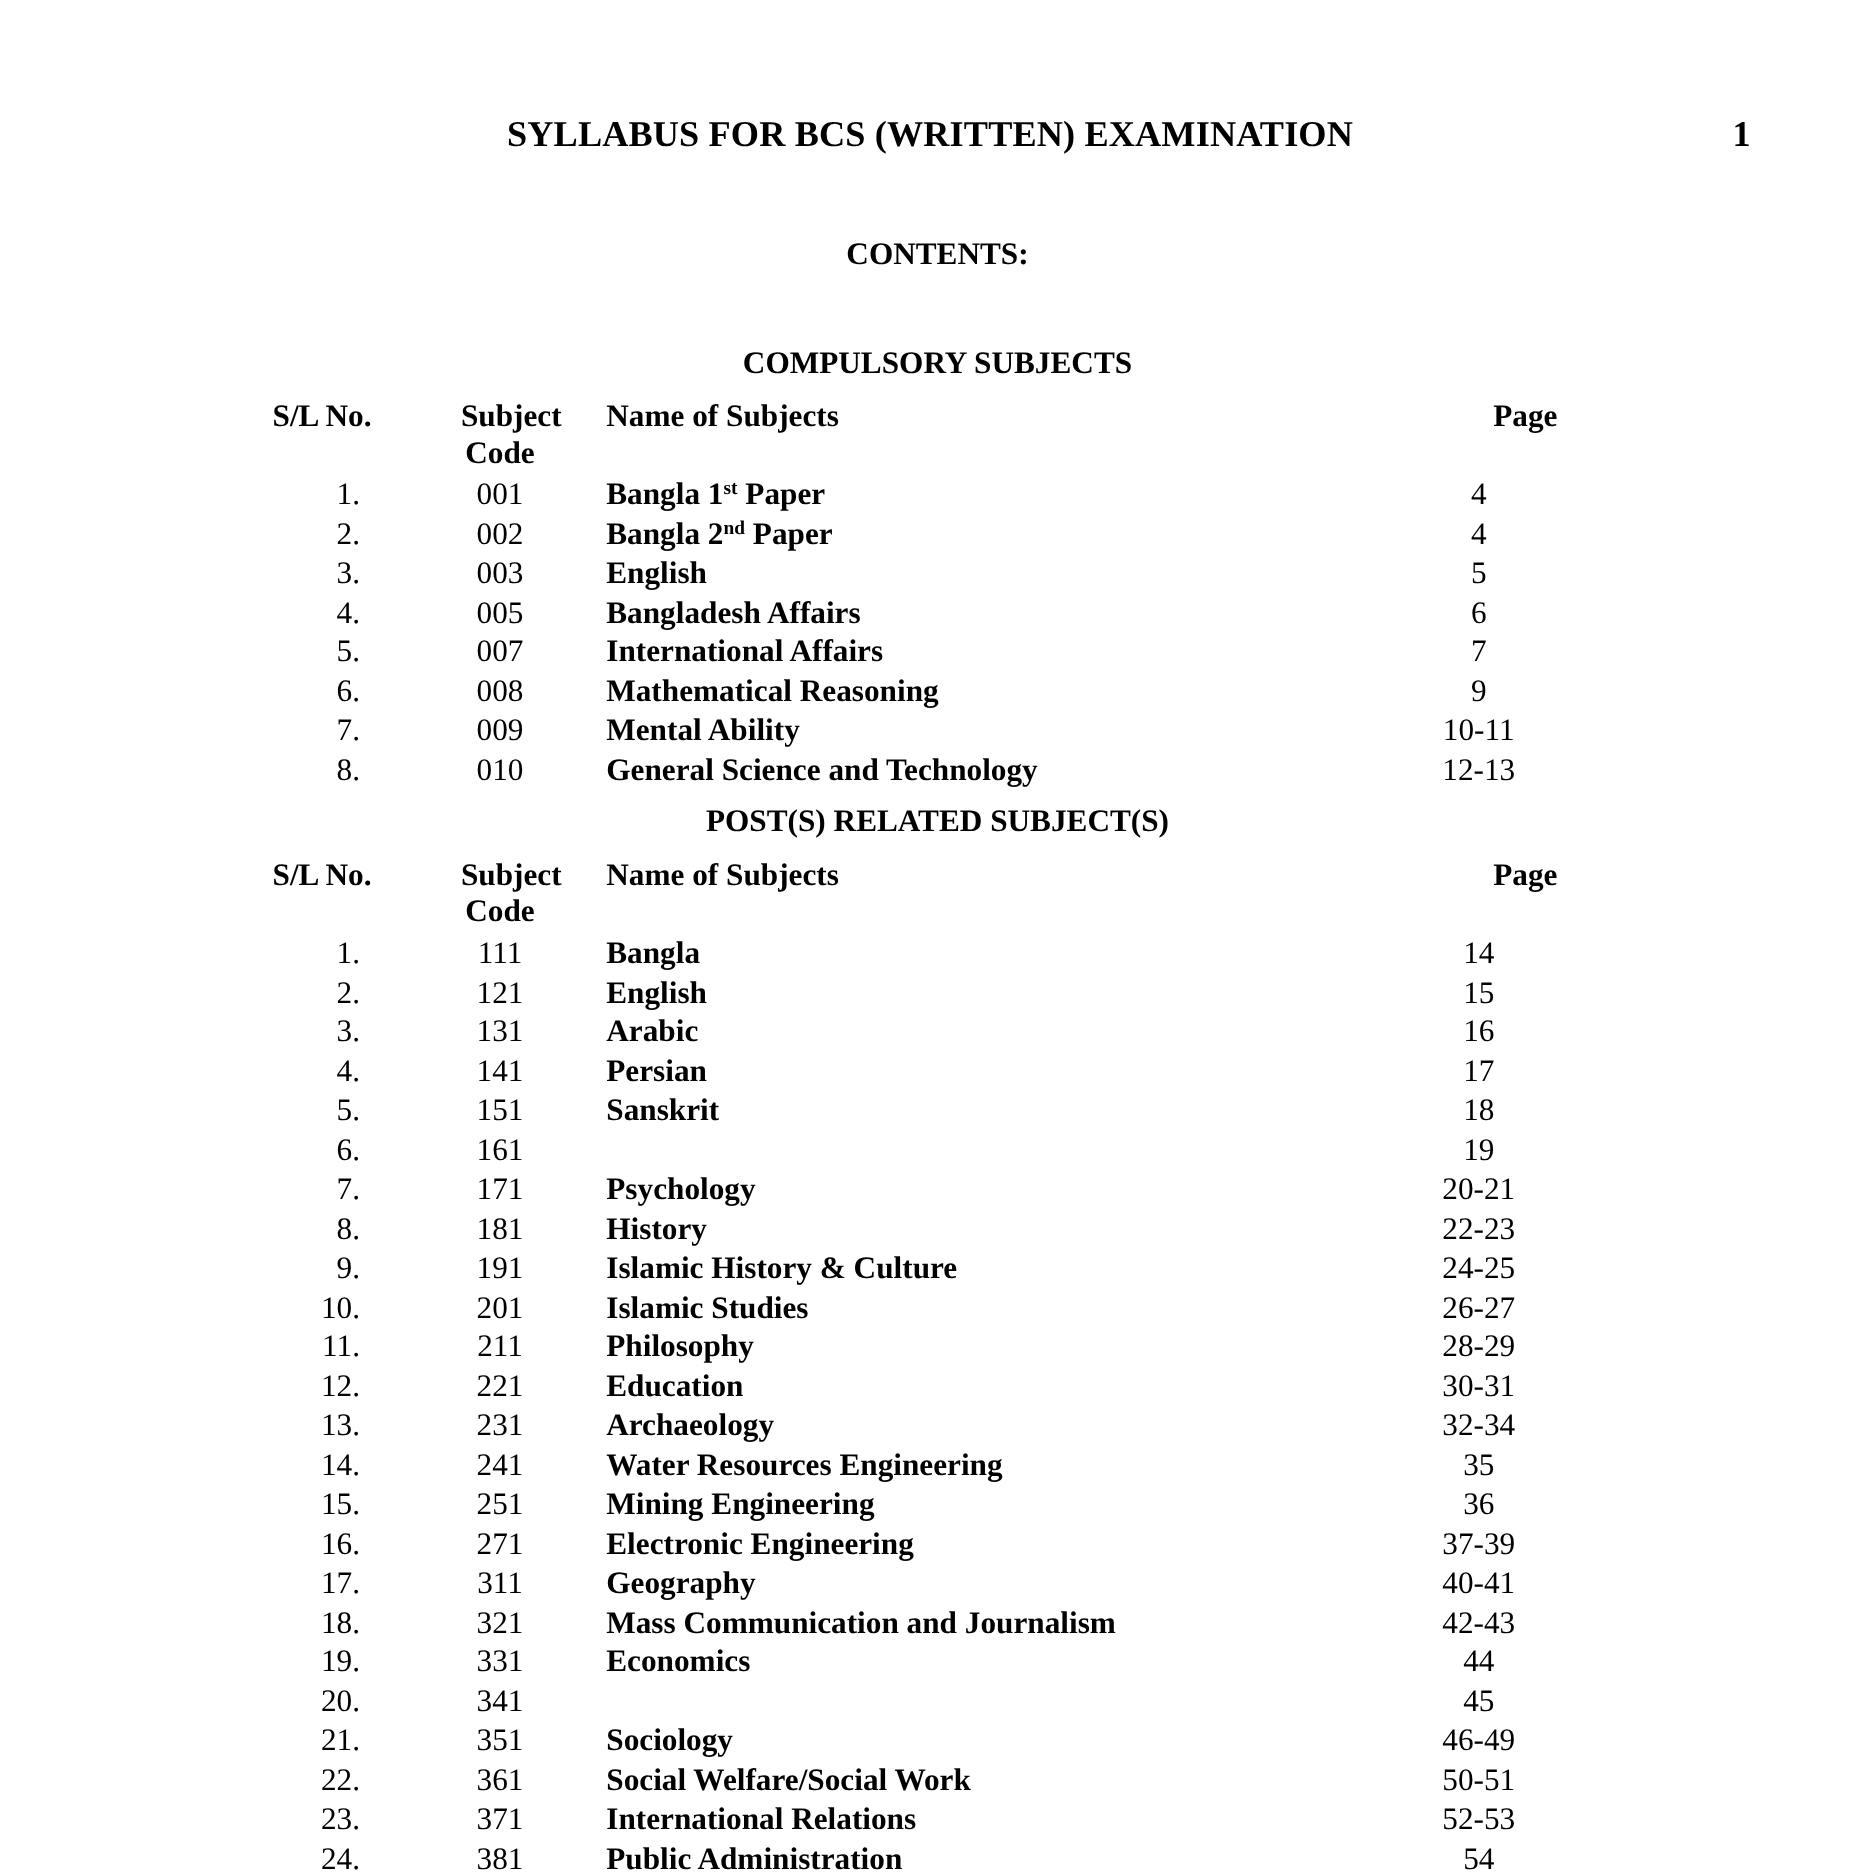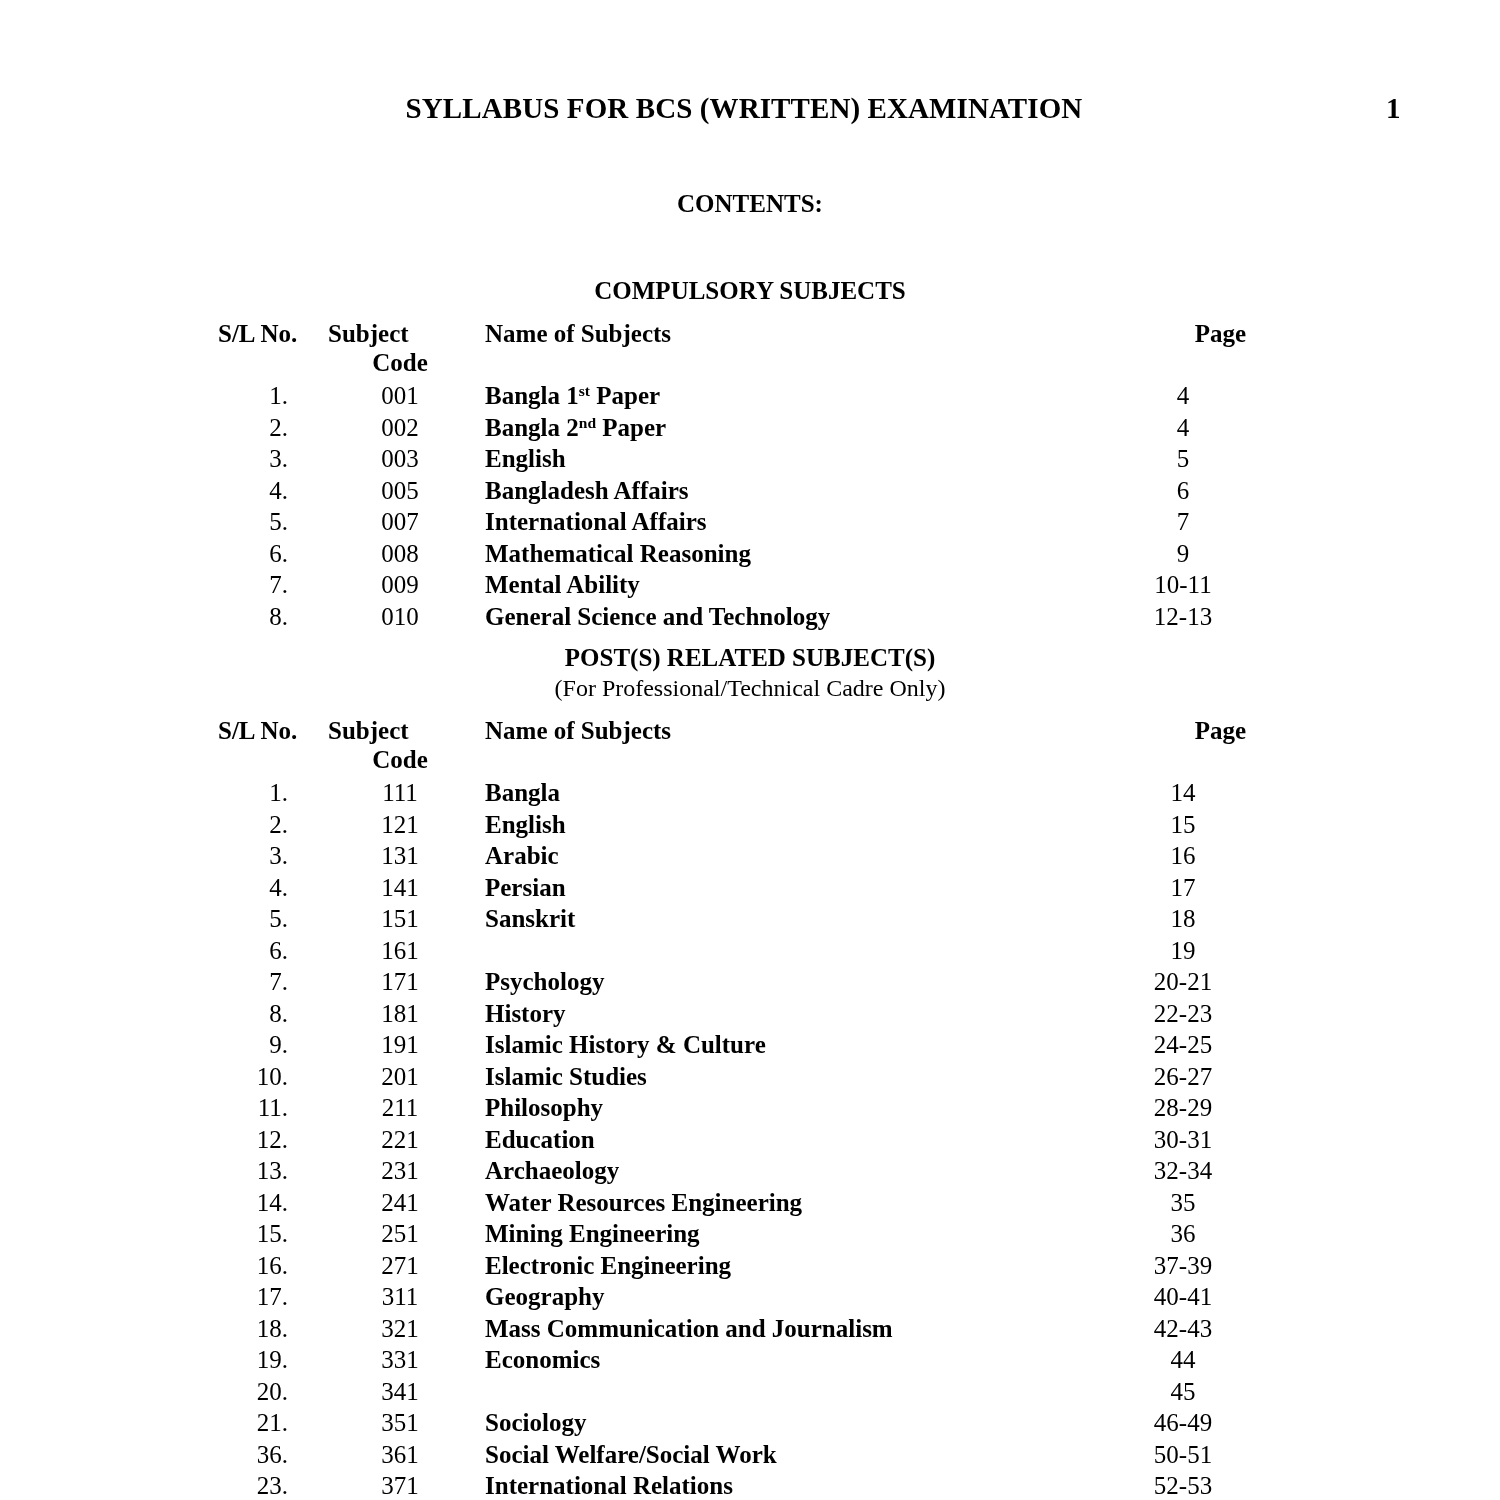--- a/index.html
+++ b/index.html
@@ -99,21 +99,21 @@
     height: 62px;
   }
   .th {
     position: absolute;
     font-size: 25px;
     font-weight: bold;
     line-height: 31px;
     white-space: nowrap;
   }
   .th-sl   { left: 218px; width: 110px; text-align: left; }
-  .th-code { left: 328px; width: 120px; text-align: left; }
+  .th-code { left: 349px; width: 120px; text-align: center; }
   .th-name { left: 485px; width: 520px; text-align: left; }
   .th-page { left: 1120px; width: 126px; text-align: right; }
   .th-code-2 {
     left: 340px;
     width: 120px;
     text-align: center;
     top: 29px;
   }
 
   .row {
@@ -208,21 +208,20 @@
             <div class="cell c-code">010</div>
             <div class="cell c-name">General Science and Technology</div>
             <div class="cell c-page">12-13</div>
           </div>
         </div>
     </div>
   </div>
 
   <div class="section section-post">
     <div class="section-title">POST(S) RELATED SUBJECT(S)</div>
-    <div class="section-subtitle">(For Professional/Technical Cadre Only)</div>
     <div class="toc-table">
       <div class="thead">
         <div class="th th-sl">S/L No.</div>
         <div class="th th-code">Subject</div>
         <div class="th th-code-2">Code</div>
         <div class="th th-name">Name of Subjects</div>
         <div class="th th-page">Page</div>
       </div>
       <div class="tbody">
           <div class="row">
@@ -343,21 +342,21 @@
             <div class="cell c-code">341</div>
             <div class="cell c-page">45</div>
           </div>
           <div class="row">
             <div class="cell c-sl">21.</div>
             <div class="cell c-code">351</div>
             <div class="cell c-name">Sociology</div>
             <div class="cell c-page">46-49</div>
           </div>
           <div class="row">
-            <div class="cell c-sl">36.</div>
+            <div class="cell c-sl">22.</div>
             <div class="cell c-code">361</div>
             <div class="cell c-name">Social Welfare/Social Work</div>
             <div class="cell c-page">50-51</div>
           </div>
           <div class="row">
             <div class="cell c-sl">23.</div>
             <div class="cell c-code">371</div>
             <div class="cell c-name">International Relations</div>
             <div class="cell c-page">52-53</div>
           </div>

